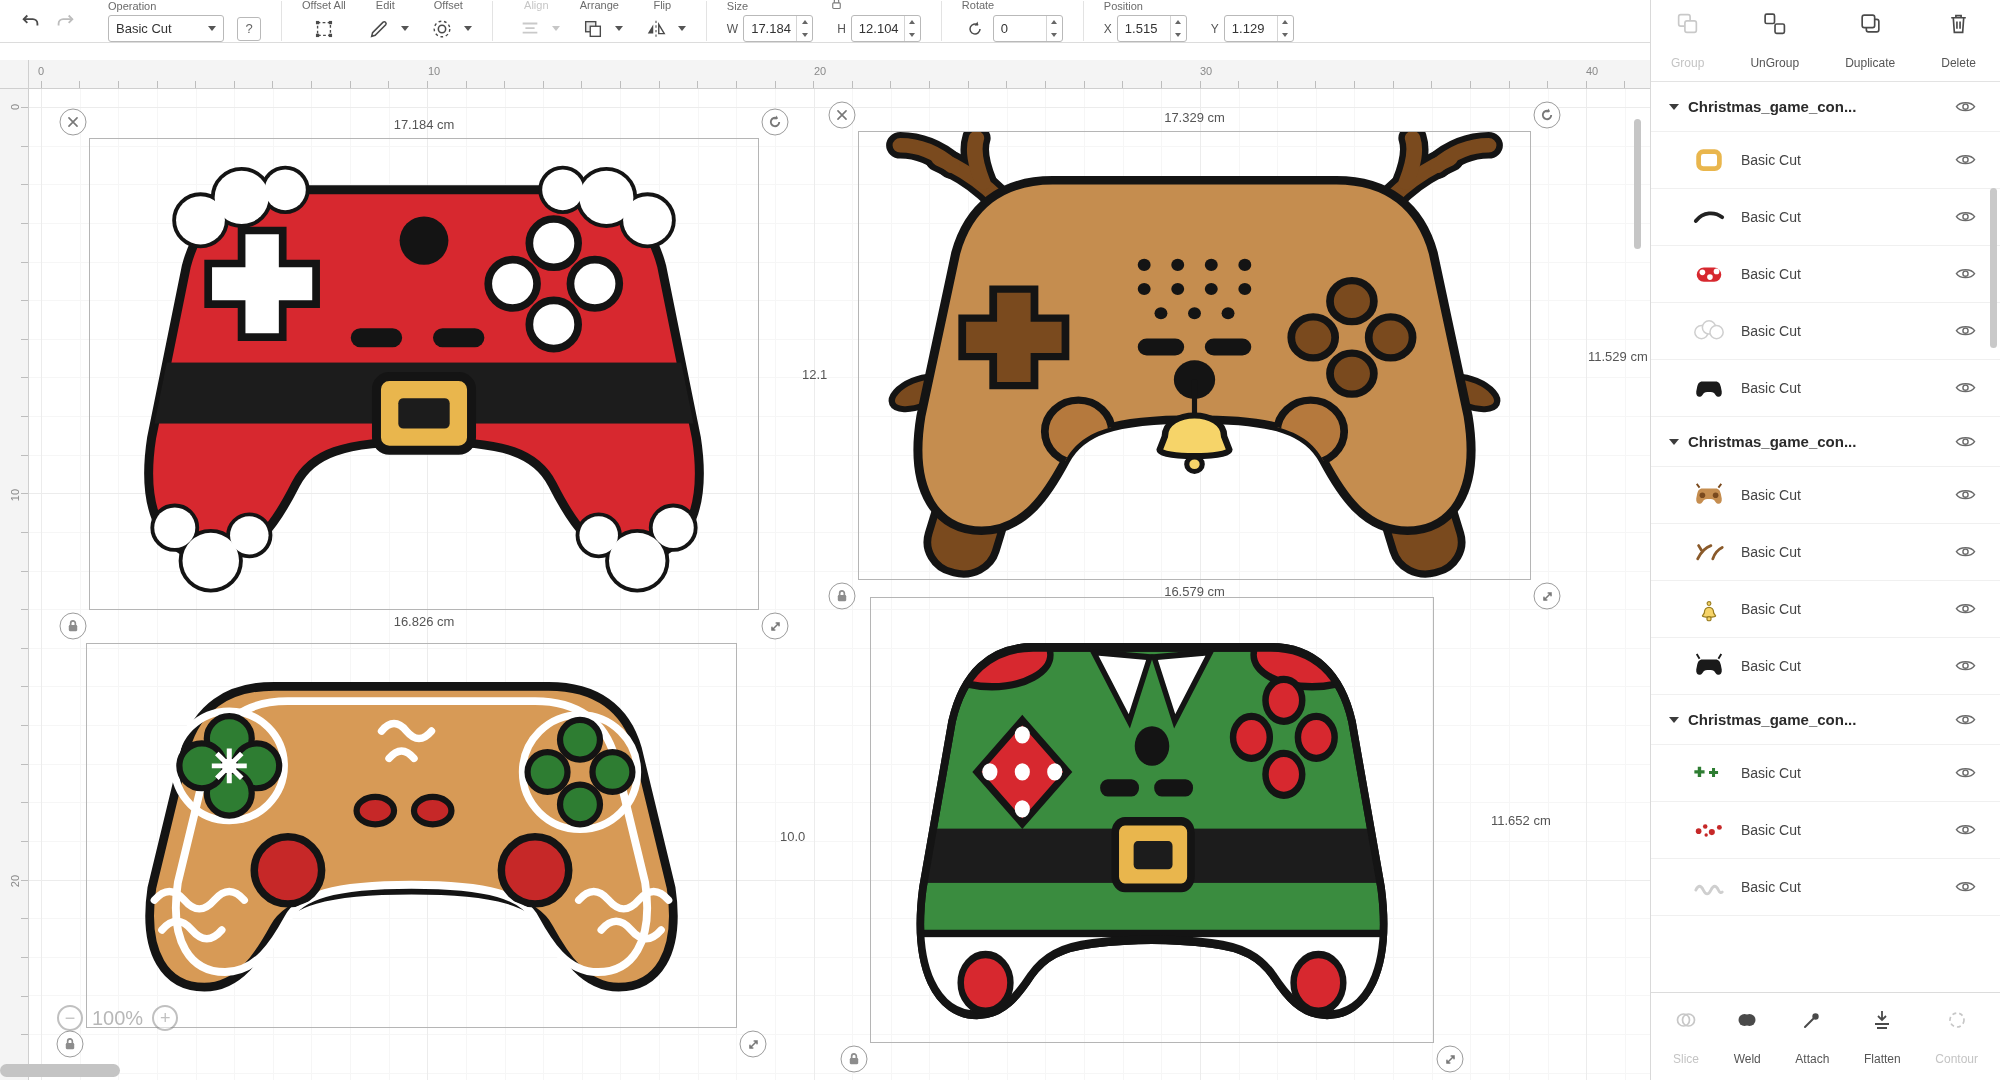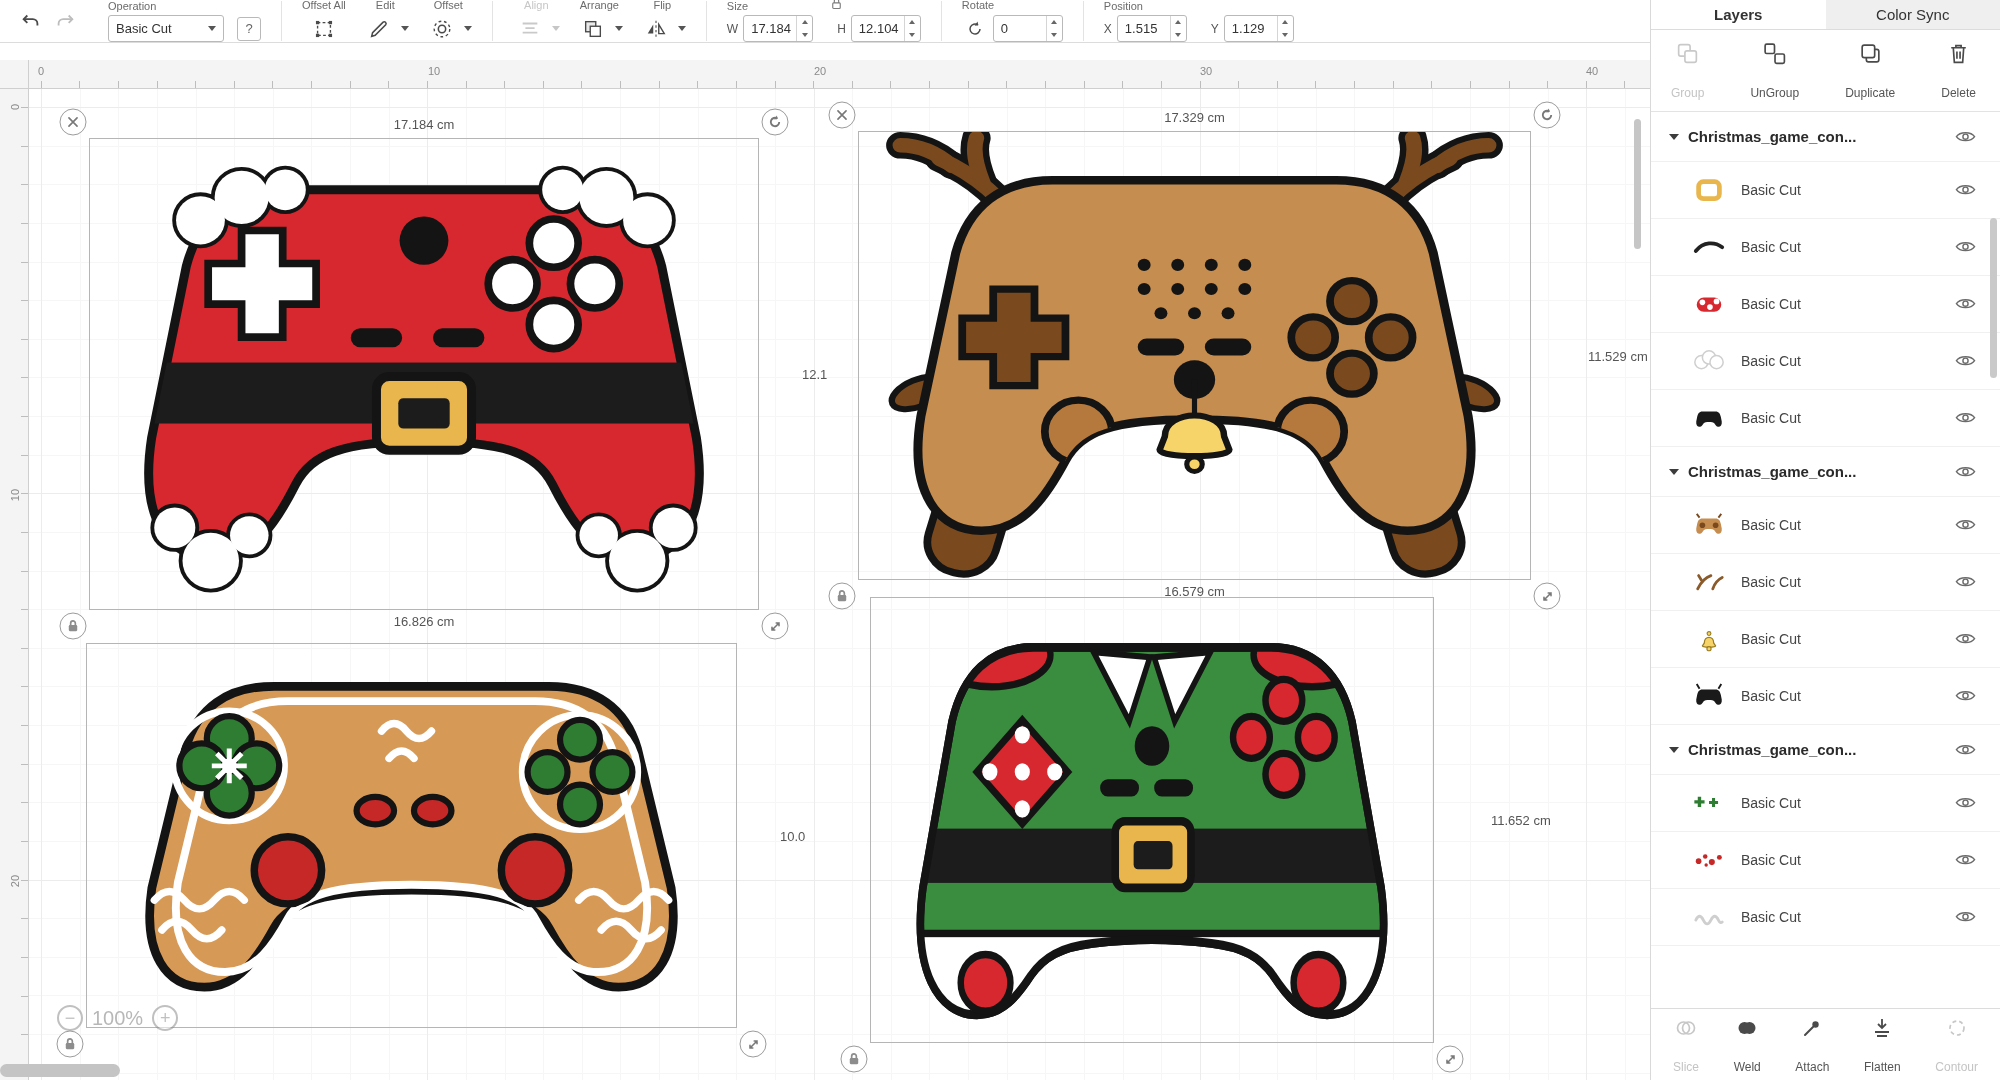--- a/index.html
+++ b/index.html
@@ -101,21 +101,21 @@
   .group-title{font-size:15px;font-weight:bold;color:#2b2b2b;white-space:nowrap;overflow:hidden}
   .layer-row{height:57px;display:flex;align-items:center;padding-left:40px;
     border-bottom:1px solid #f0f0f0;cursor:pointer}
   .thumb{width:36px;height:28px;flex:none;display:flex;align-items:center;justify-content:center}
   .layer-label{font-size:14px;color:#444;margin-left:14px}
   .eye{margin-left:auto;margin-right:24px;display:flex;cursor:pointer;flex:none}
   .p-blank{height:58px;display:flex;align-items:center;padding-left:18px;border-top:1px solid #e6e6e6;
     border-bottom:1px solid #f0f0f0;background:#fff}
   .swatch{width:46px;height:30px;background:#fff;border:1px solid #c9c9c9;flex:none}
   .p-blank span.lbl{font-size:14px;color:#333;margin-left:16px}
-  .p-bottom{height:72px;border-top:1px solid #dcdcdc;display:flex;align-items:center;
+  .p-bottom{height:88px;border-top:1px solid #dcdcdc;display:flex;align-items:center;
     justify-content:space-between;padding:16px 22px;flex:none;background:#fff}
   .p-scrollbar{position:absolute;right:3px;top:106px;width:7px;height:160px;background:#c9c9c9;
     border-radius:4px;z-index:5}
 </style>
 </head>
 <body>
 
 <div id="app">
 
   <div id="topbar">
@@ -594,24 +594,20 @@
       <span class="zoom-btn">−</span>
       <span id="zoom-label">100%</span>
       <span class="zoom-btn">+</span>
     </div>
     <div id="canvas-vscroll"></div>
   </div>
 
   <div id="window-hscroll"></div>
 
   <div id="panel">
-    <div class="p-tabs">
-      <div class="p-tab active">Layers</div>
-      <div class="p-tab">Color Sync</div>
-    </div>
 
     <div class="p-actions">
       <div class="p-action disabled">
         <svg viewBox="0 0 24 24" width="25">
             <rect x="3.5" y="3.5" width="11" height="11" rx="2" fill="none" stroke="#c9c9c9" stroke-width="1.6"></rect>
             <rect x="9.5" y="9.5" width="11" height="11" rx="2" fill="#fff" stroke="#c9c9c9" stroke-width="1.6"></rect>
           </svg>
         <span class="lbl">Group</span>
       </div>
       <div class="p-action">

